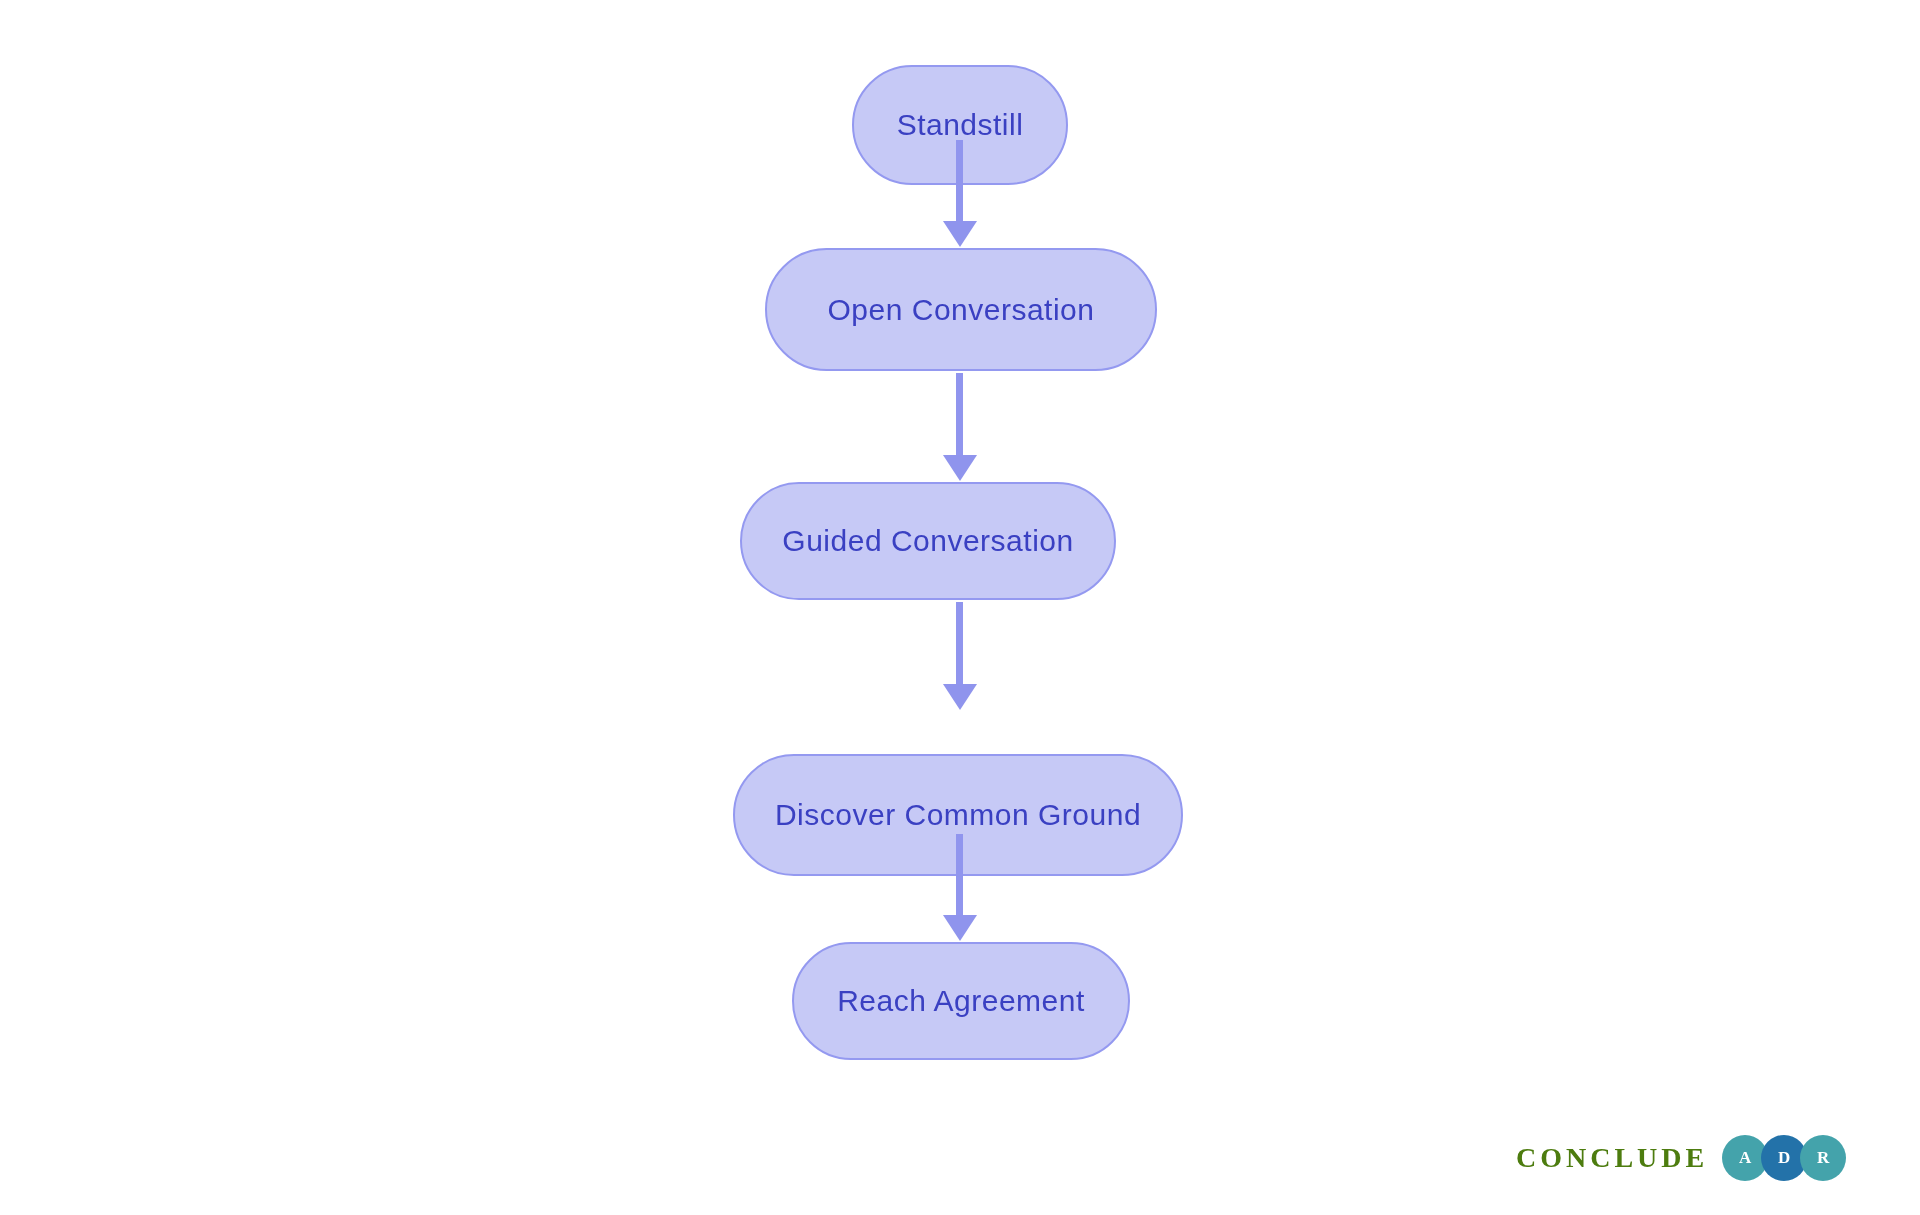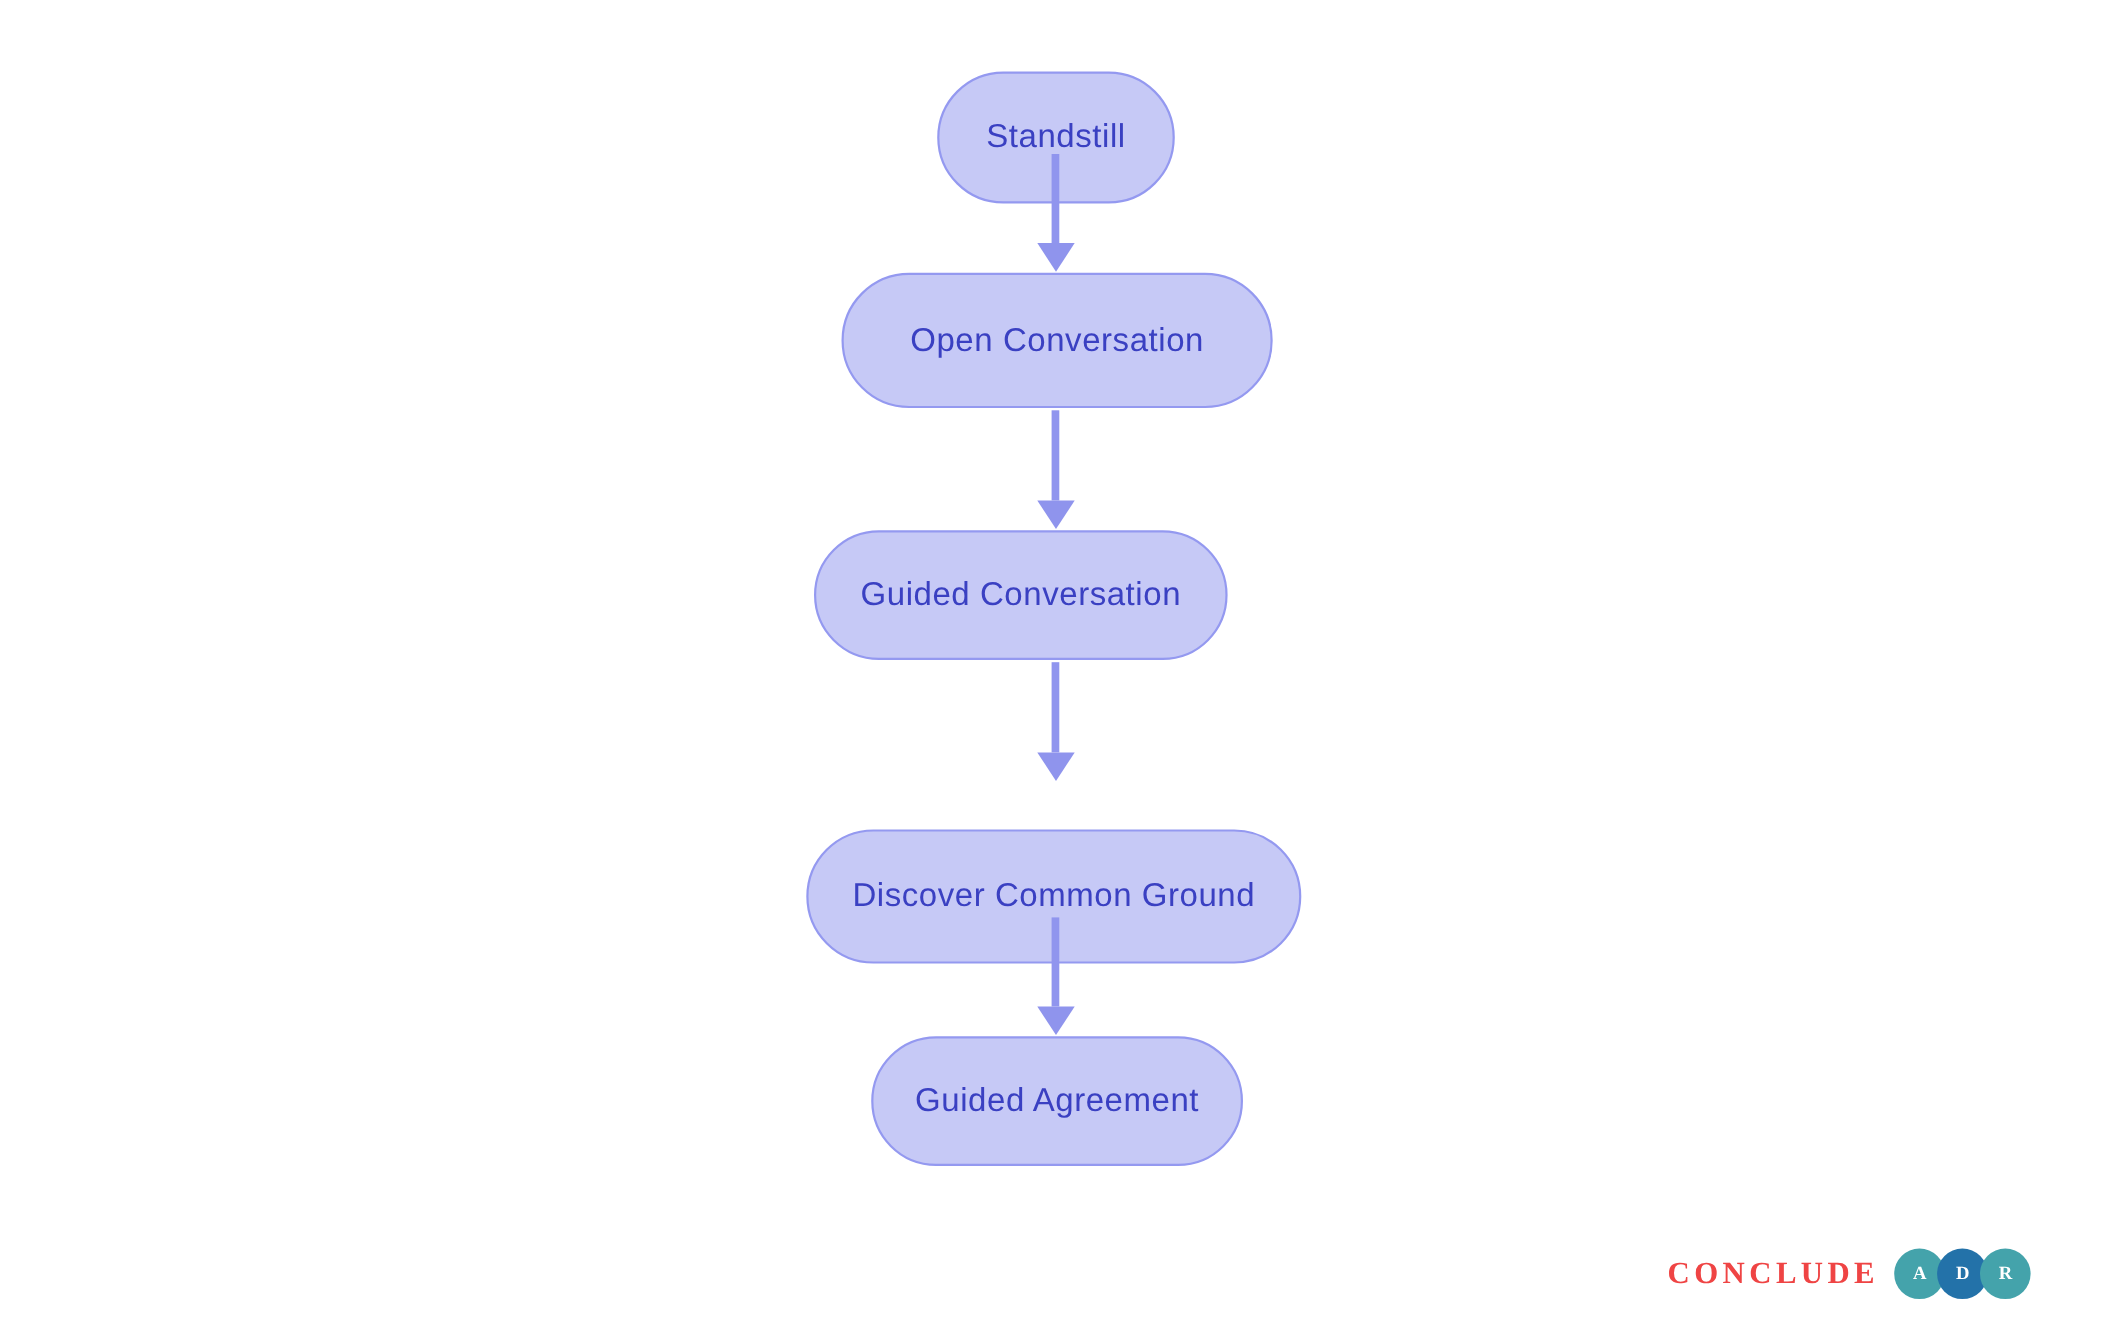--- a/index.html
+++ b/index.html
@@ -68,21 +68,21 @@
     top: 1133px;
     height: 50px;
     display: flex;
     align-items: center;
   }
   .wordmark {
     font-family: "Liberation Serif", serif;
     font-weight: 700;
     font-size: 28px;
     letter-spacing: 4px;
-    color: #ef4444;
+    color: #4d7c0f;
     white-space: nowrap;
   }
   .badges {
     display: flex;
     align-items: center;
     margin-left: 14px;
   }
   .badge {
     width: 46px;
     height: 46px;
@@ -114,21 +114,21 @@
 
   <div class="node n3">
     <span class="node-label">Guided Conversation</span>
   </div>
 
   <div class="node n4">
     <span class="node-label">Discover Common Ground</span>
   </div>
 
   <div class="node n5">
-    <span class="node-label">Guided Agreement</span>
+    <span class="node-label">Reach Agreement</span>
   </div>
 
   <div class="arrow-stem s1"></div>
   <div class="arrow-head h1"></div>
 
   <div class="arrow-stem s2"></div>
   <div class="arrow-head h2"></div>
 
   <div class="arrow-stem s3"></div>
   <div class="arrow-head h3"></div>

